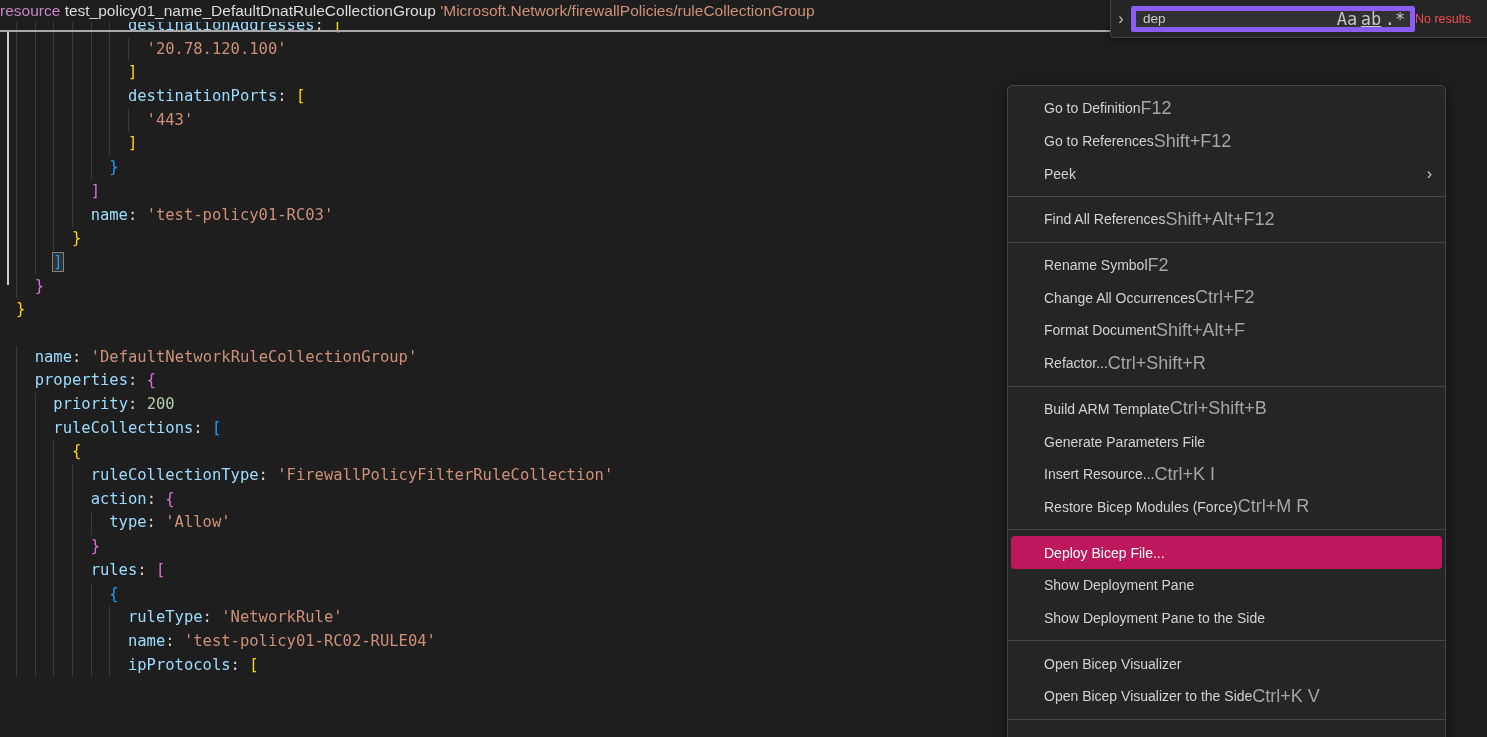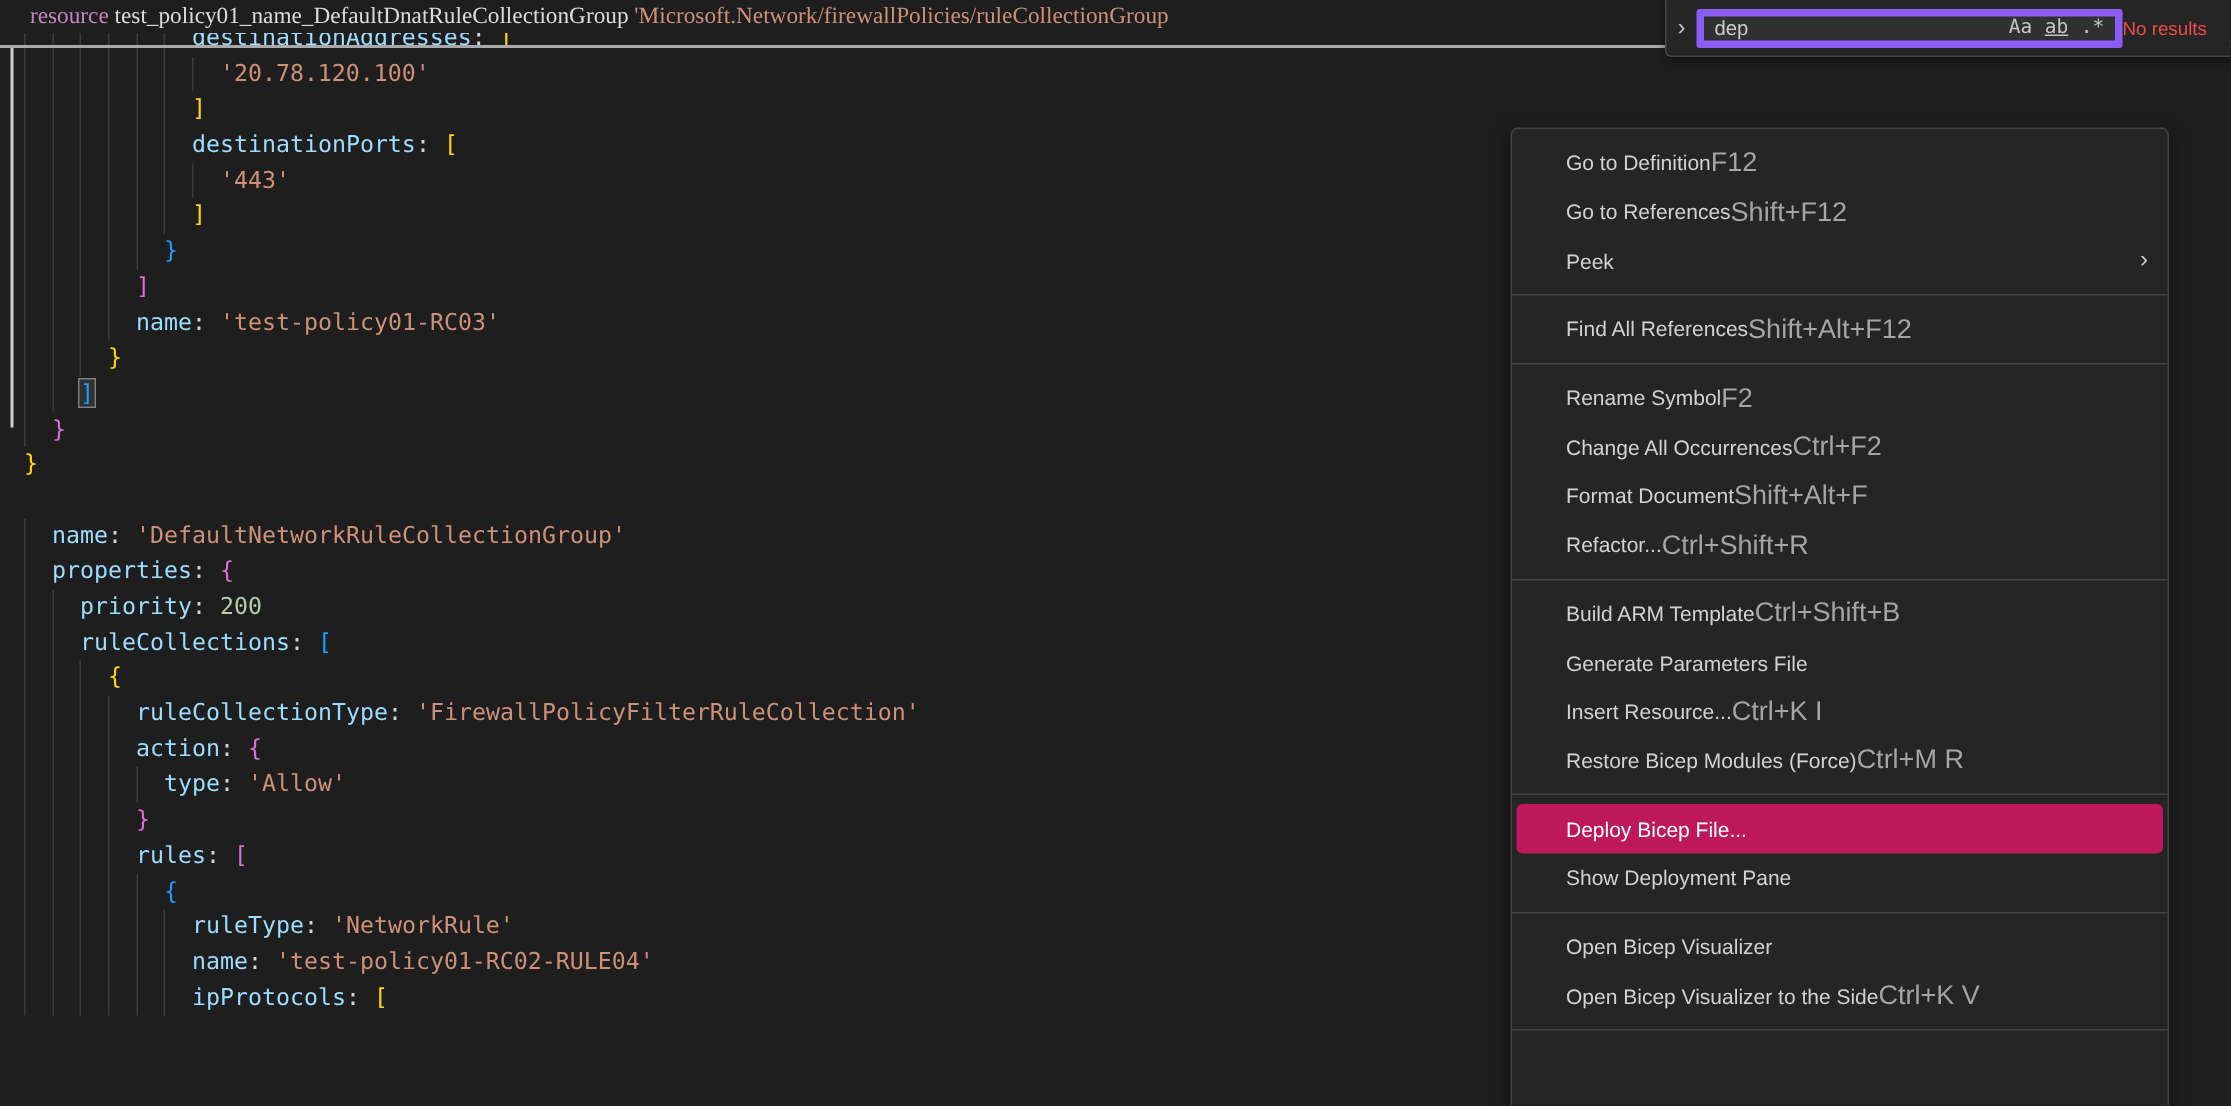--- a/index.html
+++ b/index.html
@@ -18,34 +18,34 @@
   .tok-str{color:#CE9178}
   .tok-num{color:#B5CEA8}
   .tok-txt{color:#d4d4d4}
   .tok-b1{color:#FFD700}
   .tok-b2{color:#DA70D6}
   .tok-b3{color:#179FFF}
   .tok-b3m{color:#179FFF;outline:1px solid #808080;background:rgba(120,120,120,.22);}
 
   
   #sticky{position:absolute;top:0;left:0;width:100%;height:22px;background:#1e1e1e;z-index:5;}
-  #sticky-line{position:absolute;left:20px;top:-1px;height:24px;line-height:24px;white-space:pre;
-               font-family:Liberation Serif, serif;font-size:15.5px;}
+  #sticky-line{position:absolute;left:0;top:-1px;height:24px;line-height:24px;white-space:pre;
+               font-family:Liberation Sans, sans-serif;font-size:15.5px;}
   #sticky-border{position:absolute;top:30px;left:0;width:100%;height:1.5px;background:#a9a9a9;z-index:6;}
   #gutter-line{position:absolute;left:7px;top:31px;width:2px;height:254px;background:#cfcfcf;z-index:4;}
 
   
   #find-widget{position:absolute;top:0;left:1110px;width:380px;height:38px;background:#252526;
                border:1px solid #454545;border-top:none;border-right:none;border-radius:0 0 0 4px;
                z-index:10;display:flex;align-items:center;box-shadow:0 2px 6px rgba(0,0,0,.45);}
   #find-toggle{width:20px;text-align:center;color:#c5c5c5;font-size:16px;cursor:pointer;flex:0 0 20px;}
   #find-input{flex:0 0 284px;height:26px;background:#313131;border:5px solid #8b5cf6;border-radius:2px;
               display:flex;align-items:center;padding:0 4px 0 7px;}
   #find-query{color:#cccccc;font-size:13.5px;flex:1;}
-  .find-opt{width:22px;height:20px;line-height:20px;text-align:center;color:#c5c5c5;font-size:13px;
+  .find-opt{width:22px;height:20px;line-height:20px;text-align:center;color:#c5c5c5;font-size:17px;
             border-radius:3px;margin-left:2px;font-family:"DejaVu Sans Mono",monospace;cursor:pointer;}
   .find-opt.ww{text-decoration:underline;}
   #find-results{color:#f14c4c;font-size:12.5px;white-space:nowrap;}
 
   
   #context-menu{position:absolute;left:1007px;top:85px;width:439px;min-height:700px;background:#252526;
                 border:1px solid #454545;border-radius:5px;padding-top:6px;z-index:20;
                 box-shadow:0 4px 12px rgba(0,0,0,.5);}
   .menu-item{position:relative;display:flex;align-items:center;justify-content:flex-start;
              height:32.7px;margin:0 3px;padding:0 33px;border-radius:4px;color:#d2d2d2;
@@ -158,20 +158,23 @@
       <span class="mi-label">Restore Bicep Modules (Force)</span>
       <span class="mi-shortcut">Ctrl+M R</span>
     </div>
     <div class="menu-sep"></div>
     <div class="menu-item highlight">
       <span class="mi-label">Deploy Bicep File...</span>
     </div>
     <div class="menu-item">
       <span class="mi-label">Show Deployment Pane</span>
     </div>
+    <div class="menu-item">
+      <span class="mi-label">Show Deployment Pane to the Side</span>
+    </div>
     <div class="menu-sep"></div>
     <div class="menu-item">
       <span class="mi-label">Open Bicep Visualizer</span>
     </div>
     <div class="menu-item">
       <span class="mi-label">Open Bicep Visualizer to the Side</span>
       <span class="mi-shortcut">Ctrl+K V</span>
     </div>
     <div class="menu-sep"></div>
   </div>

